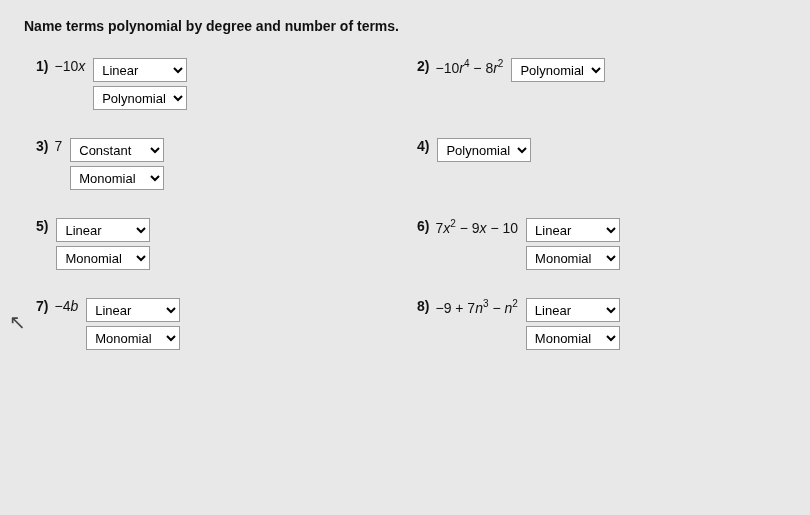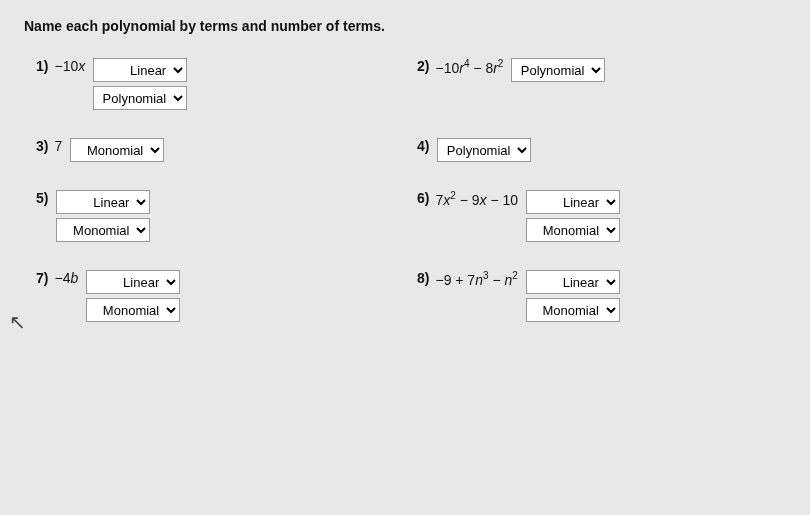--- a/index.html
+++ b/index.html
@@ -37,38 +37,37 @@
     }
     select {
       border: 1px solid #999;
       background: #fff;
       padding: 2px 4px;
       font-size: 13px;
       height: 24px;
       cursor: pointer;
       min-width: 90px;
       appearance: auto;
-      text-align: right;
     }
     .selects-col {
       display: flex;
       flex-direction: column;
       gap: 4px;
       margin-left: 2px;
     }
     .problem-row {
       display: flex;
       align-items: flex-start;
       gap: 6px;
     }
   </style>
 </head>
 <body>
 
-<div class="instructions">Name each polynomial by terms and number of terms.</div>
+<div class="instructions">Name terms polynomial by degree and number of terms.</div>
 
 <div class="problems-grid" id="problems-container">
     <div class="problem">
       <div class="problem-row">
         <div style="display:flex; align-items:flex-start; gap:6px; flex-wrap:wrap;">
           <span style="white-space:nowrap;">
             <b>1)</b>
           </span>
           <span class="problem-expr">−10<i>x</i></span>
           <div class="selects-col">
@@ -92,20 +91,21 @@
       </div>
     </div>
     <div class="problem">
       <div class="problem-row">
         <div style="display:flex; align-items:flex-start; gap:6px; flex-wrap:wrap;">
           <span style="white-space:nowrap;">
             <b>3)</b>
           </span>
           <span class="problem-expr">7</span>
           <div class="selects-col">
+            <select><option>Linear</option><option selected="">Constant</option><option>Quadratic</option><option>Cubic</option><option>Quartic</option><option>Quintic</option></select>
             <select><option selected="">Monomial</option><option>Binomial</option><option>Trinomial</option><option>Polynomial</option></select>
           </div>
         </div>
       </div>
     </div>
     <div class="problem">
       <div class="problem-row">
         <div style="display:flex; align-items:flex-start; gap:6px; flex-wrap:wrap;">
           <span style="white-space:nowrap;">
             <b>4)</b>

